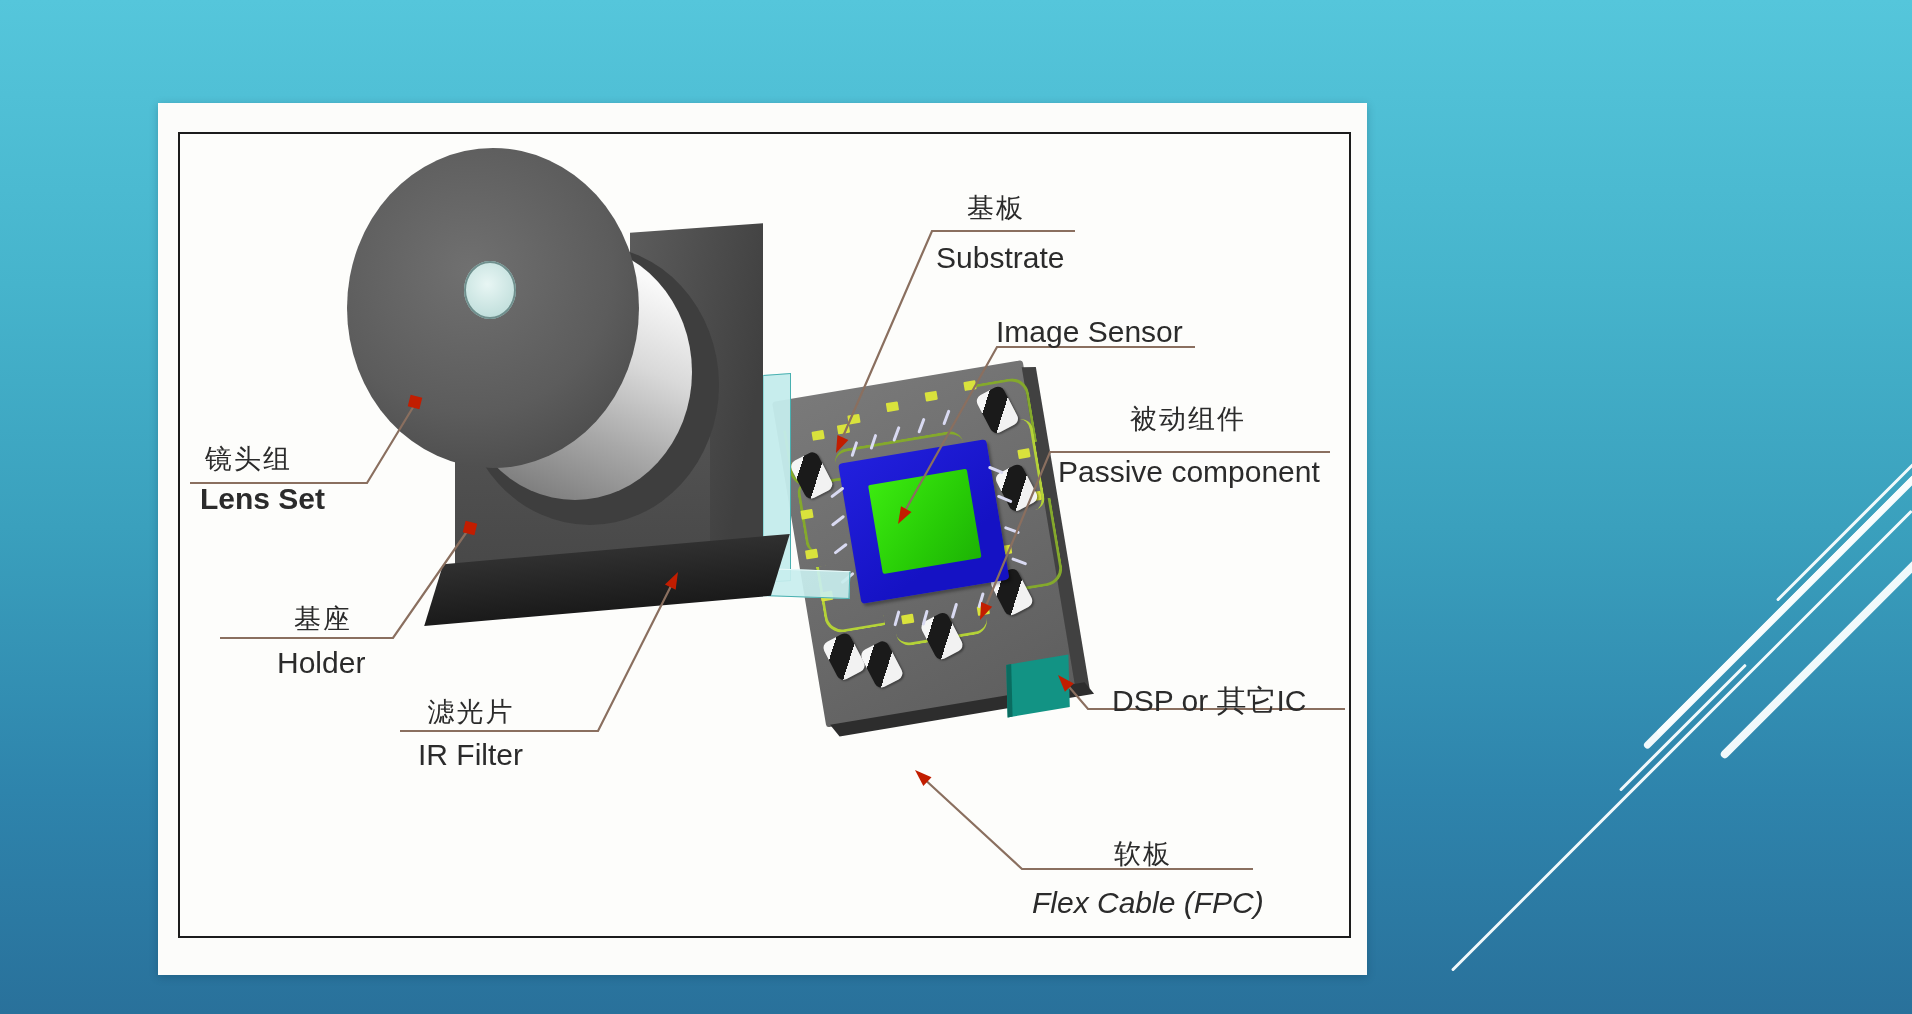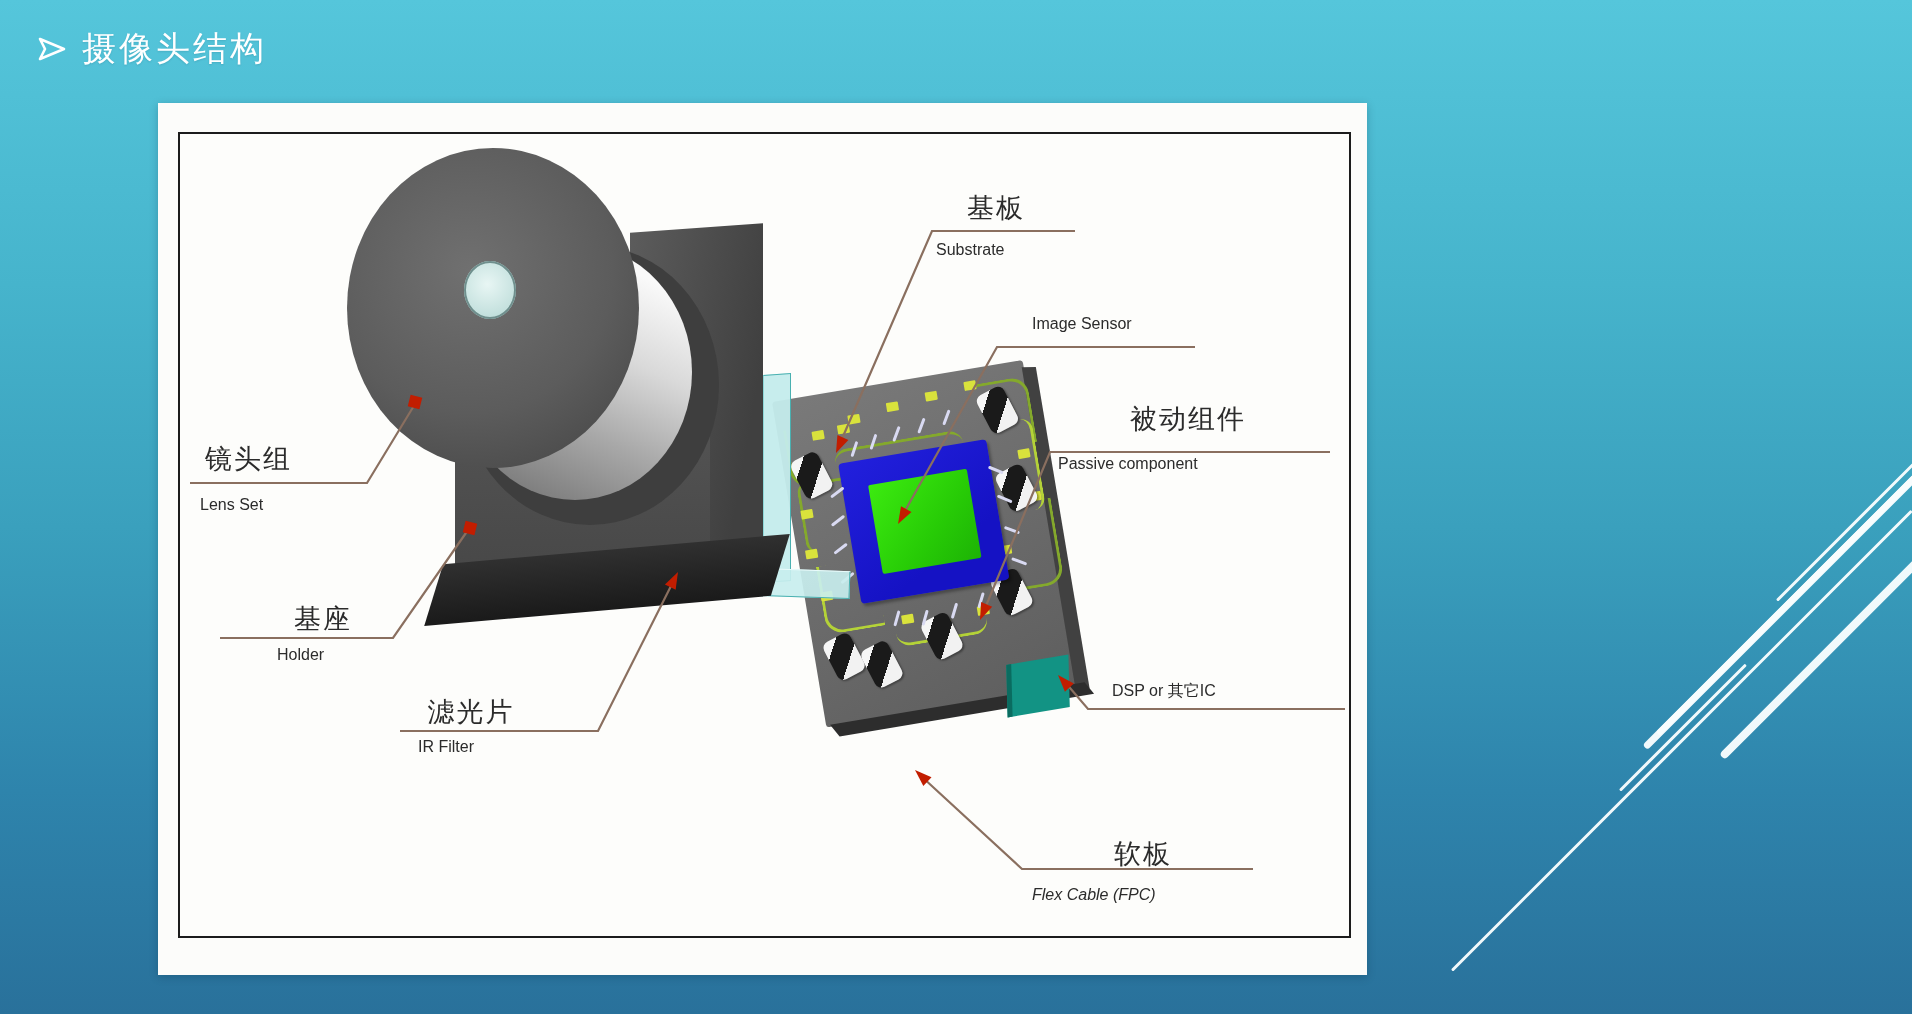--- a/index.html
+++ b/index.html
@@ -44,43 +44,35 @@
   .lens-back{position:absolute;left:461px;top:245px;width:258px;height:280px;border-radius:50%;background:#3e3e3e;}
   .lens-ring{position:absolute;left:458px;top:244px;width:234px;height:256px;border-radius:50%;
              background:linear-gradient(205deg,#fafafa 15%,#d9d9d9 40%,#a8a8a8 65%,#7c7c7c 90%);}
   .lens-disc{position:absolute;left:347px;top:148px;width:292px;height:320px;border-radius:50%;
              background:radial-gradient(circle at 42% 38%,#707070,#5c5c5c 55%,#4a4a4a 85%,#424242);}
   .lens-aperture{position:absolute;left:464px;top:261px;width:52px;height:58px;border-radius:50%;
              background:radial-gradient(circle at 45% 40%,#e8f6f4,#c3e0dd 70%,#a9cac7);box-shadow:0 0 0 2px #6f8f8d inset;}
   
   .lbl{position:absolute;color:#2b2b2b;white-space:nowrap;}
   .zh{font-size:27px;letter-spacing:2px;}
-  .en{font-size:16px;}
+  .en{font-size:30px;}
   svg.leads{position:absolute;left:0;top:0;pointer-events:none;}
 </style>
 </head>
 <body>
 
 <div id="canvas">
 
   <div class="decor" style="left:1452px;top:968.5px;width:650px;height:3px;"></div>
   <div class="decor" style="left:1620px;top:788.5px;width:178px;height:3px;"></div>
   <div class="decor" style="left:1645px;top:743.5px;width:389px;height:7px;"></div>
   <div class="decor" style="left:1658px;top:731px;width:373px;height:6px;"></div>
   <div class="decor" style="left:1722px;top:753px;width:280px;height:8px;"></div>
   <div class="decor" style="left:1777px;top:598.5px;width:202px;height:3px;"></div>
 
-  <div class="heading">
-    <span style="display:inline-flex;">
-      <svg width="32" height="32" viewBox="0 0 32 32">
-        <polygon points="4,6 28,16 4,26 9,16" fill="none" stroke="#ffffff" stroke-width="2.6" stroke-linejoin="round"></polygon>
-      </svg>
-    </span>
-    <span class="txt">摄像头结构</span>
-  </div>
 
   <div class="panel">
     <div class="panel-border"></div>
   </div>
 
   <div id="pcb">
     <div class="board-face"></div>
     <div class="board-right"></div>
     <div class="board-bottom"></div>
     <div id="traces">
@@ -174,27 +166,27 @@
       <polygon points="0,0 -17,6 -17,-6" transform="translate(678,572) rotate(-63)"></polygon>
       <polygon points="0,0 -17,6 -17,-6" transform="translate(836,453) rotate(114)"></polygon>
       <polygon points="0,0 -17,6 -17,-6" transform="translate(898,524) rotate(119)"></polygon>
       <polygon points="0,0 -17,6 -17,-6" transform="translate(980,620) rotate(113)"></polygon>
       <polygon points="0,0 -17,6 -17,-6" transform="translate(1058,675) rotate(-132)"></polygon>
       <polygon points="0,0 -17,6 -17,-6" transform="translate(915,770) rotate(-137)"></polygon>
     </g>
   </svg>
 
   <div class="lbl zh" style="left:205px;top:441px;width:112px;text-align:left;">镜头组</div>
-  <div class="lbl en" style="left:200px;top:496px;">Lens Set</div>
+  <div class="lbl en" style="left:200px;top:482px;font-weight:bold;">Lens Set</div>
   <div class="lbl zh" style="left:240px;top:601px;width:112px;text-align:right;">基座</div>
   <div class="lbl en" style="left:252px;top:646px;margin-left:25px;">Holder</div>
   <div class="lbl zh" style="left:415px;top:694px;width:112px;text-align:center;">滤光片</div>
   <div class="lbl en" style="left:418px;top:738px;">IR Filter</div>
   <div class="lbl zh" style="left:940px;top:190px;width:112px;text-align:center;">基板</div>
   <div class="lbl en" style="left:936px;top:241px;">Substrate</div>
-  <div class="lbl en" style="left:996px;top:315px;margin-left:36px;">Image Sensor</div>
+  <div class="lbl en" style="left:996px;top:315px;">Image Sensor</div>
   <div class="lbl zh" style="left:1098px;top:401px;width:180px;text-align:center;">被动组件</div>
   <div class="lbl en" style="left:1058px;top:455px;">Passive component</div>
   <div class="lbl en" style="left:1112px;top:681px;">DSP or  其它IC</div>
   <div class="lbl zh" style="left:1098px;top:836px;width:90px;text-align:center;">软板</div>
   <div class="lbl en" style="left:1032px;top:886px;font-style:italic;">Flex Cable (FPC)</div>
 
 </div>
 
 </body></html>

